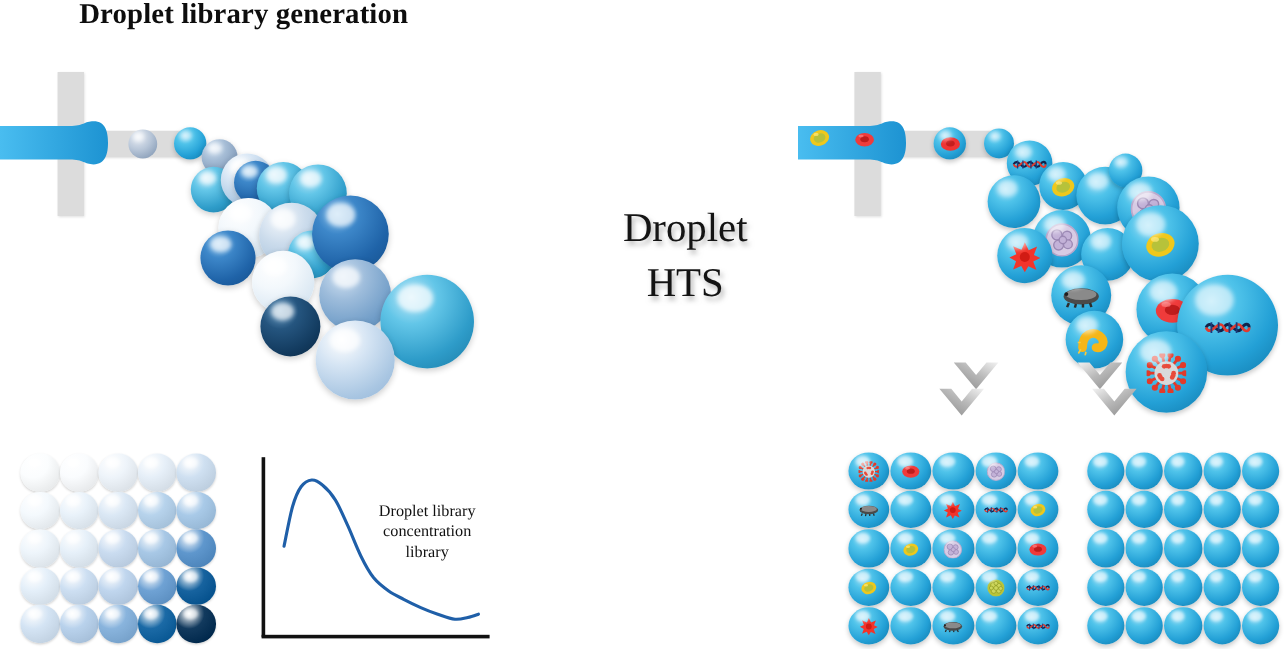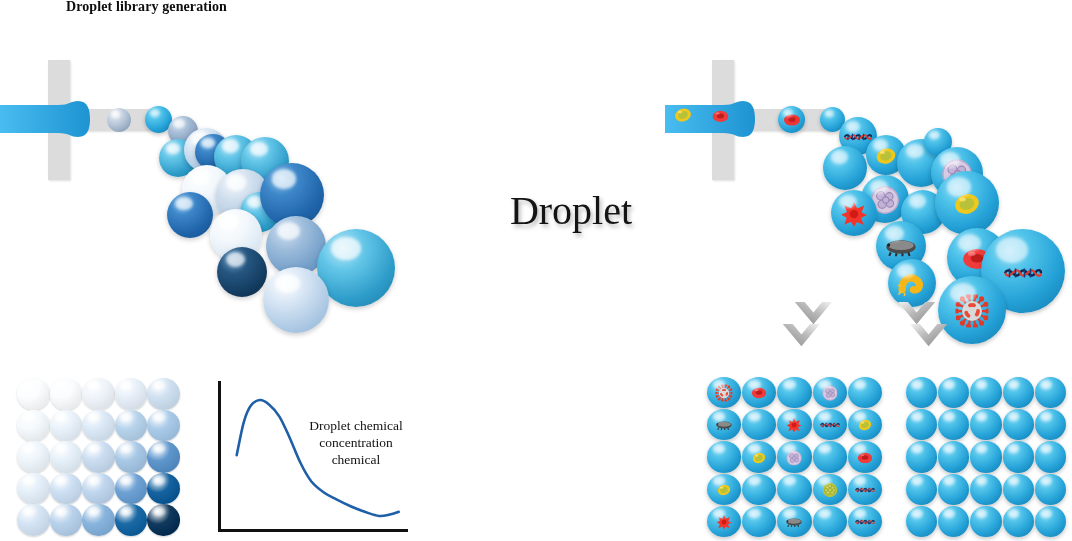--- a/index.html
+++ b/index.html
@@ -1,26 +1,26 @@
 <!DOCTYPE html>
 <html><head>
 <meta charset="utf-8">
 <style>
   html,body{margin:0;padding:0;background:#fff;}
   body{width:1072px;height:541px;overflow:hidden;
        font-family:"Liberation Serif","DejaVu Serif",serif;}
   #fig{position:relative;width:1072px;height:541px;background:#ffffff;}
 
-  .ttl{position:absolute;font-weight:bold;font-size:14px;color:#0d0d0d;
+  .ttl{position:absolute;font-weight:bold;font-size:24px;color:#0d0d0d;
        letter-spacing:.1px;white-space:nowrap;font-family:"Liberation Serif",serif;}
   #t-left{left:66px;top:-1px;}
   #t-right{left:727px;top:-1px;}
 
-  .center-txt{position:absolute;left:432px;top:188px;width:278px;text-align:center;
-      font-size:40px;line-height:46px;color:#141414;font-family:"Liberation Serif",serif;
+  .center-txt{position:absolute;left:432px;top:168px;width:278px;text-align:center;
+      font-size:34px;line-height:46px;color:#141414;font-family:"Liberation Serif",serif;
       text-shadow:2px 3px 4px rgba(120,120,120,.55);}
 
   
   .chan{position:absolute;background:#dcdcdc;}
   .chan.v{width:22px;}
   .chan.h{height:22px;}
   .chan.sh{box-shadow:1px 1px 2px rgba(0,0,0,.13);}
 
   
   .drop{position:absolute;border-radius:50%;}
@@ -47,20 +47,21 @@
 </style>
 </head>
 <body>
 
 <div id="fig">
 
   <div class="ttl" id="t-left">Droplet library generation</div>
 
   <div class="center-txt">
     <div>Droplet</div>
+    <div>HTS</div>
   </div>
 
   <div>
     <div class="chan v sh" style="left:48px;top:60px;height:120px;"></div>
     <div class="chan h sh" style="left:48px;top:109px;width:115px;"></div>
 
     <svg style="position:absolute;left:0px;top:100px;" width="105" height="42">
       <defs>
           <linearGradient id="aq1" x1="0" y1="0" x2="1" y2="0">
         <stop offset="0" stop-color="#49bdf0"></stop>
@@ -170,23 +171,23 @@
       </div>
     </div>
 
   <div id="chartbox">
     <div class="axis" style="left:0;top:0;width:2.6px;height:150px;"></div>
     <div class="axis" style="left:0;top:148px;width:190px;height:2.6px;"></div>
     <svg id="curveSvg" style="position:absolute;left:0;top:0;" width="195" height="152">
         <path d="M18.7,74.2 C19.9,68.7 23.4,49.4 25.8,41.1 C28.2,32.8 30.3,28.2 32.9,24.6 C35.6,20.9 38.9,19.3 41.8,19.0 C44.8,18.8 47.5,20.4 50.7,23.2 C54.0,25.9 57.8,29.8 61.4,35.6 C65.0,41.3 68.5,49.9 72.1,57.7 C75.6,65.5 79.2,75.4 82.8,82.5 C86.3,89.7 89.6,95.6 93.4,100.5 C97.3,105.3 101.7,108.5 105.9,111.5 C110.1,114.5 113.9,116.1 118.4,118.4 C122.8,120.7 127.9,123.2 132.6,125.3 C137.3,127.4 142.1,129.2 146.8,130.8 C151.6,132.4 156.9,134.5 161.1,135.0 C165.2,135.4 168.5,134.3 171.8,133.6 C175.0,132.9 179.2,131.3 180.7,130.8" fill="none" stroke="#1f5fa8" stroke-width="2.6" stroke-linecap="round"></path>
       </svg>
     <div class="cap" style="left:78px;top:36px;width:120px;">
-      <div>Droplet chemical</div>
+      <div>Droplet library</div>
       <div>concentration</div>
-      <div>chemical</div>
+      <div>library</div>
     </div>
   </div>
 
   <div>
     <div class="chan v sh" style="left:712px;top:60px;height:120px;"></div>
     <div class="chan h sh" style="left:712px;top:109px;width:118px;"></div>
     <svg style="position:absolute;left:665px;top:100px;" width="105" height="42">
       <defs>
           <linearGradient id="aq2" x1="0" y1="0" x2="1" y2="0">
         <stop offset="0" stop-color="#49bdf0"></stop>

